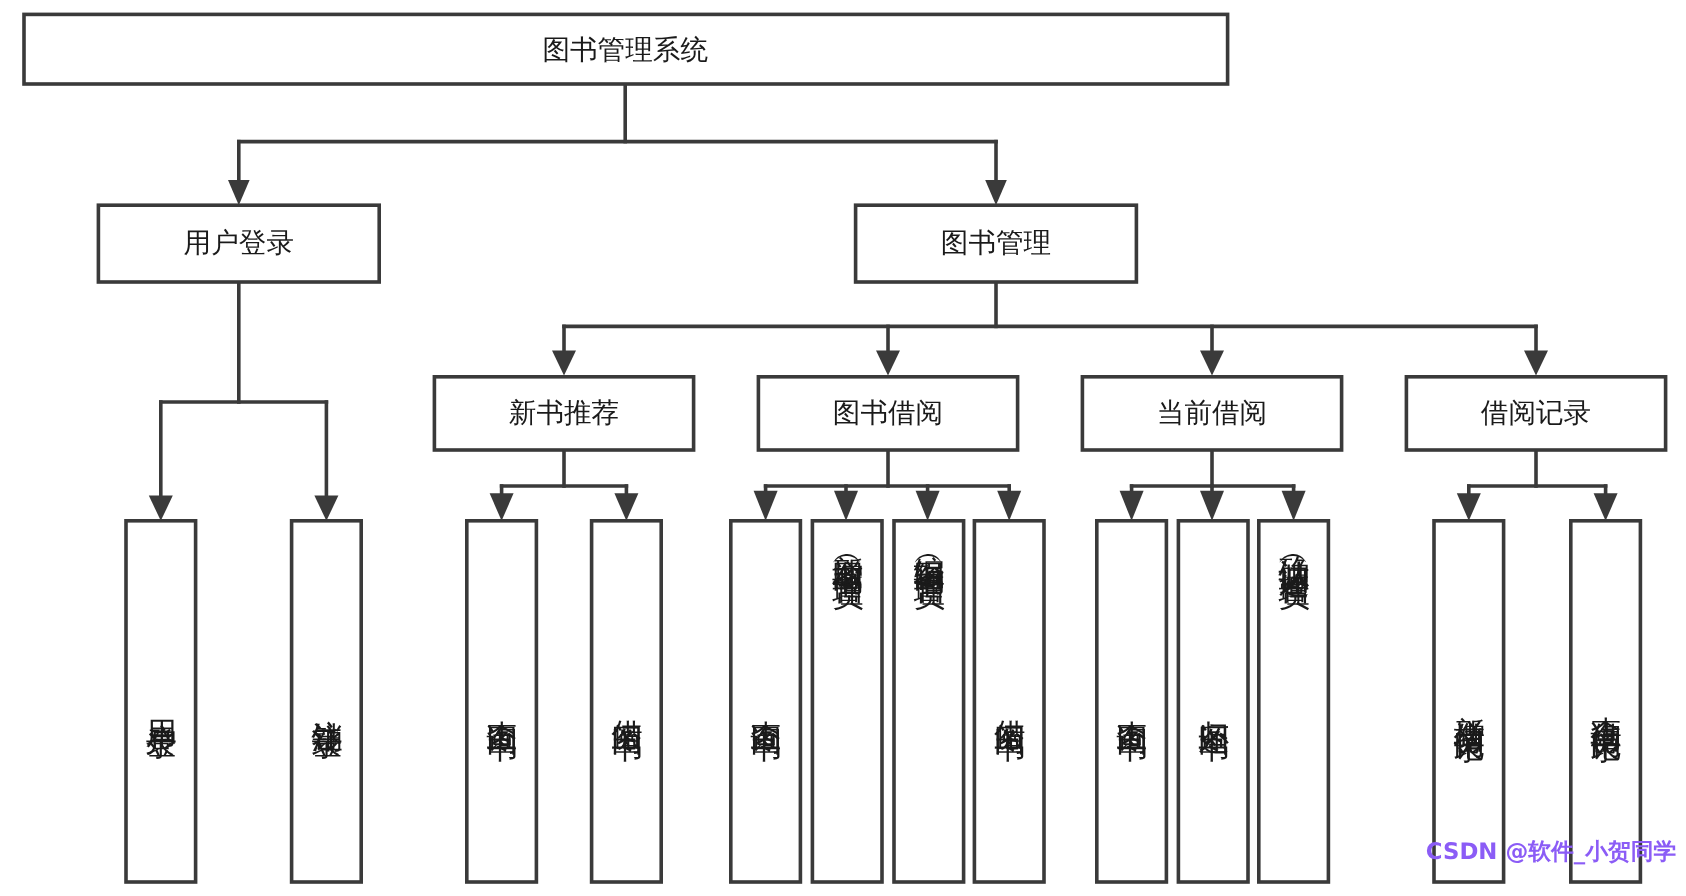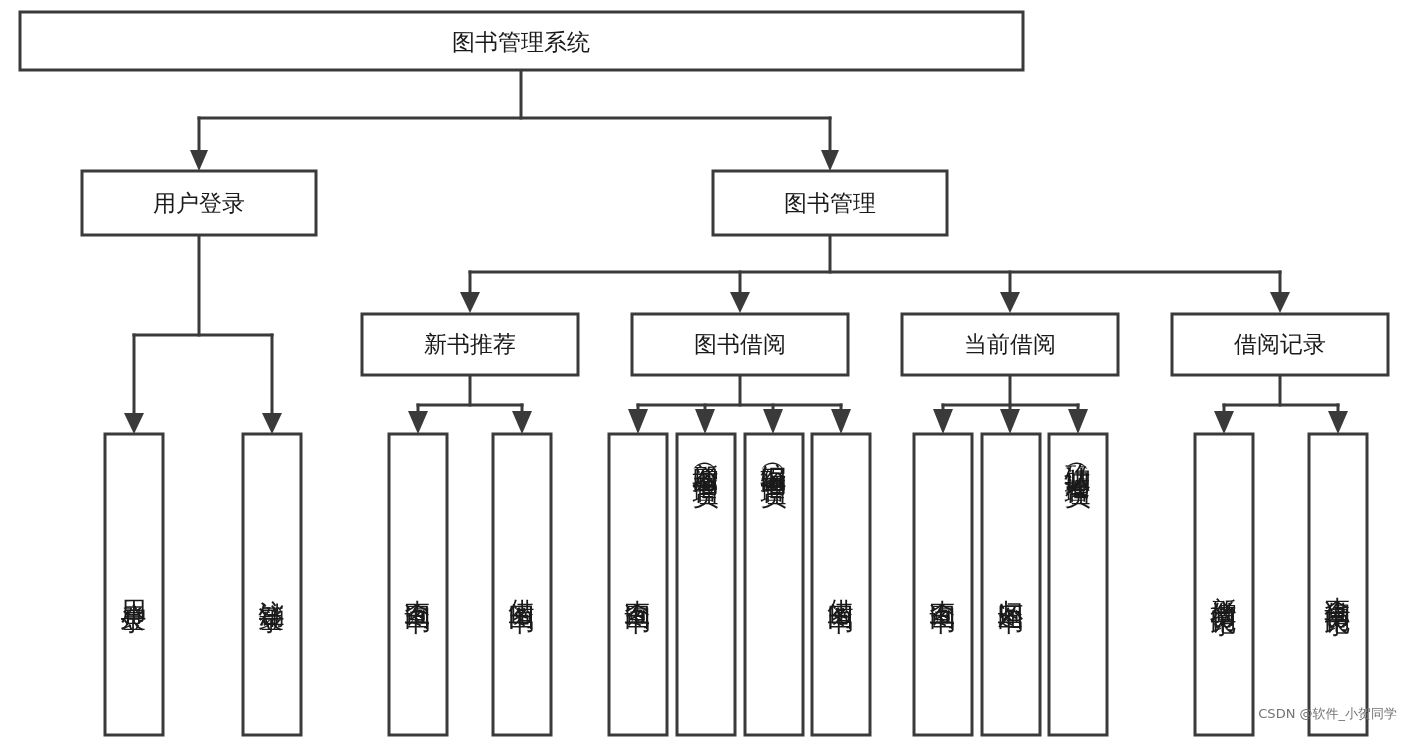--- a/index.html
+++ b/index.html
@@ -67,23 +67,24 @@
     line-height: 1;
     letter-spacing: 3px;
     color: #1a1a1a;
     white-space: nowrap;
   }
   .watermark {
     position: absolute;
     right: 8px;
     bottom: 4px;
     font-family: "DejaVu Sans", "Liberation Sans", sans-serif;
-    font-size: 13px;
-    color: #737373;
+    font-size: 19px;
+    color: #8b5cf6;
     white-space: nowrap;
+    font-weight: bold;
   }
 </style>
 </head>
 <body>
 
 <div id="diagram-root">
 
   <svg id="flowchart" viewBox="0 0 1405 747">
 
     <g>

